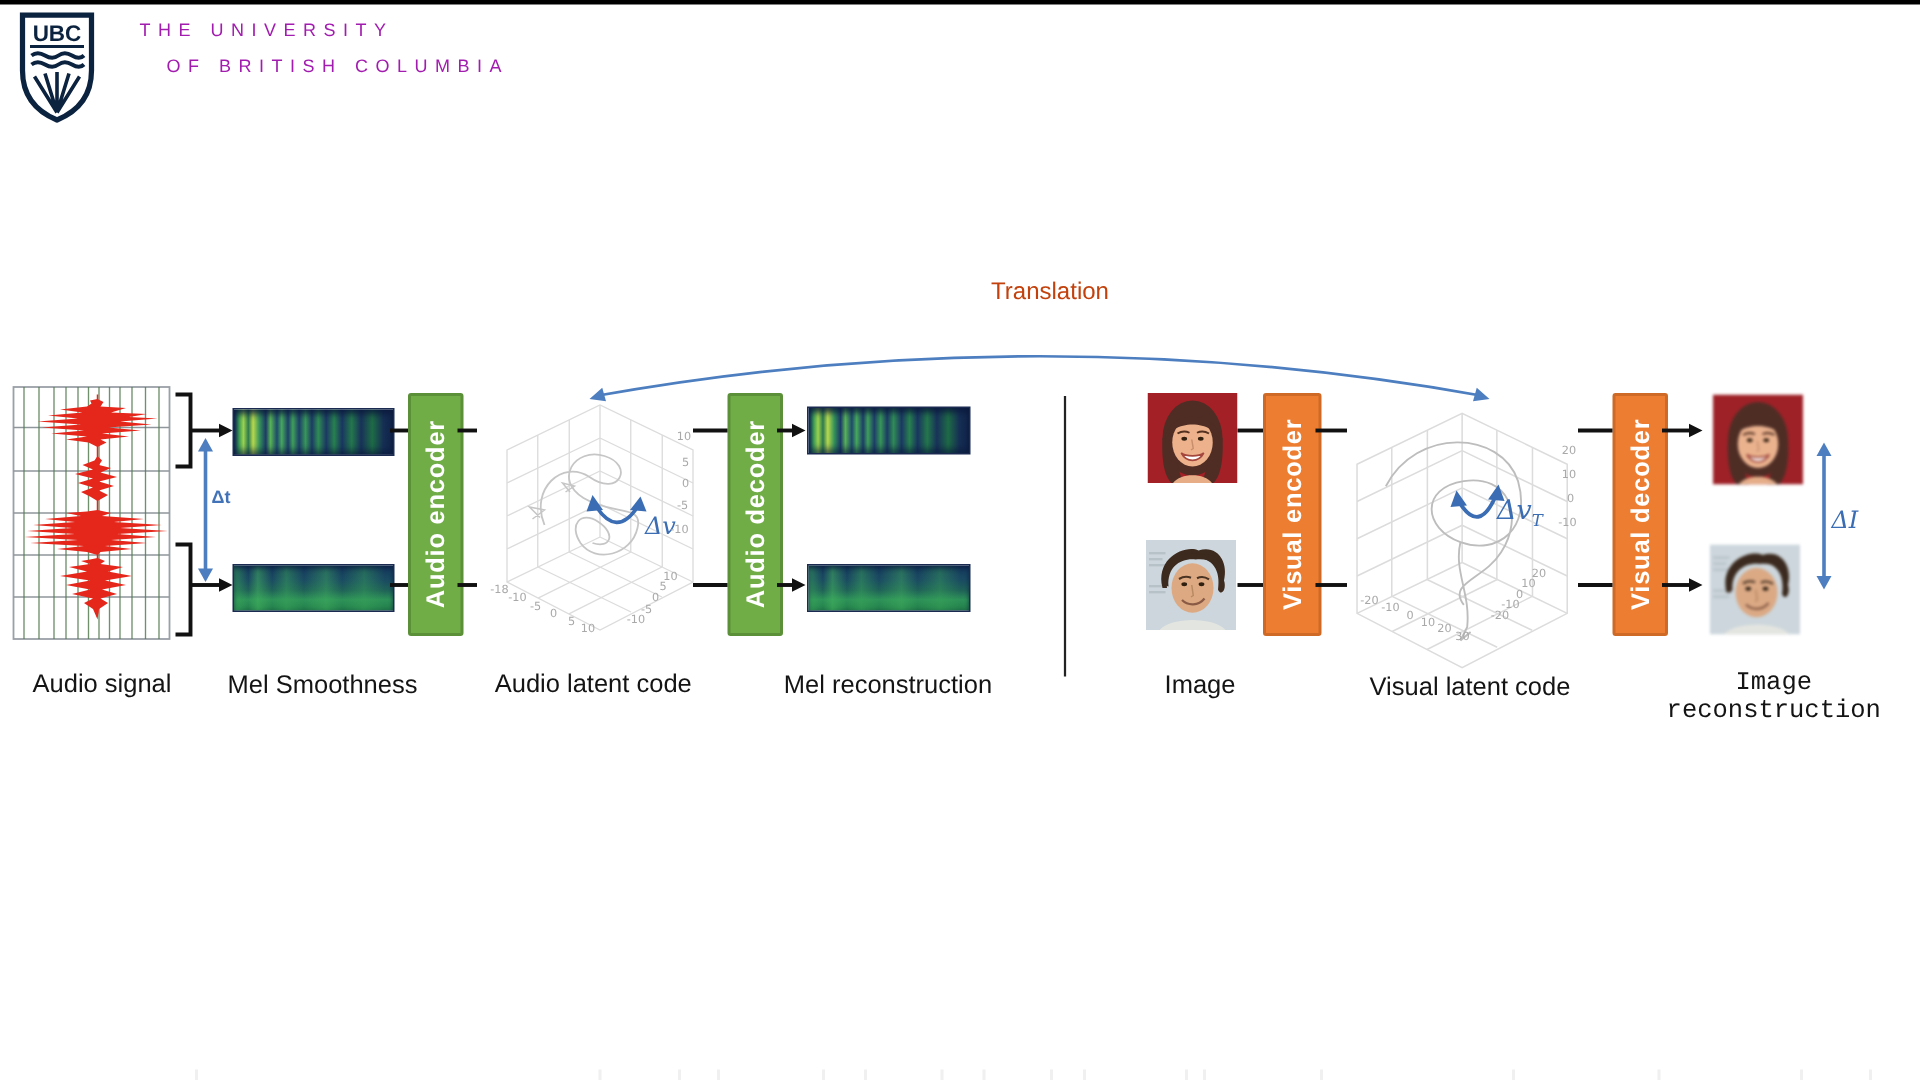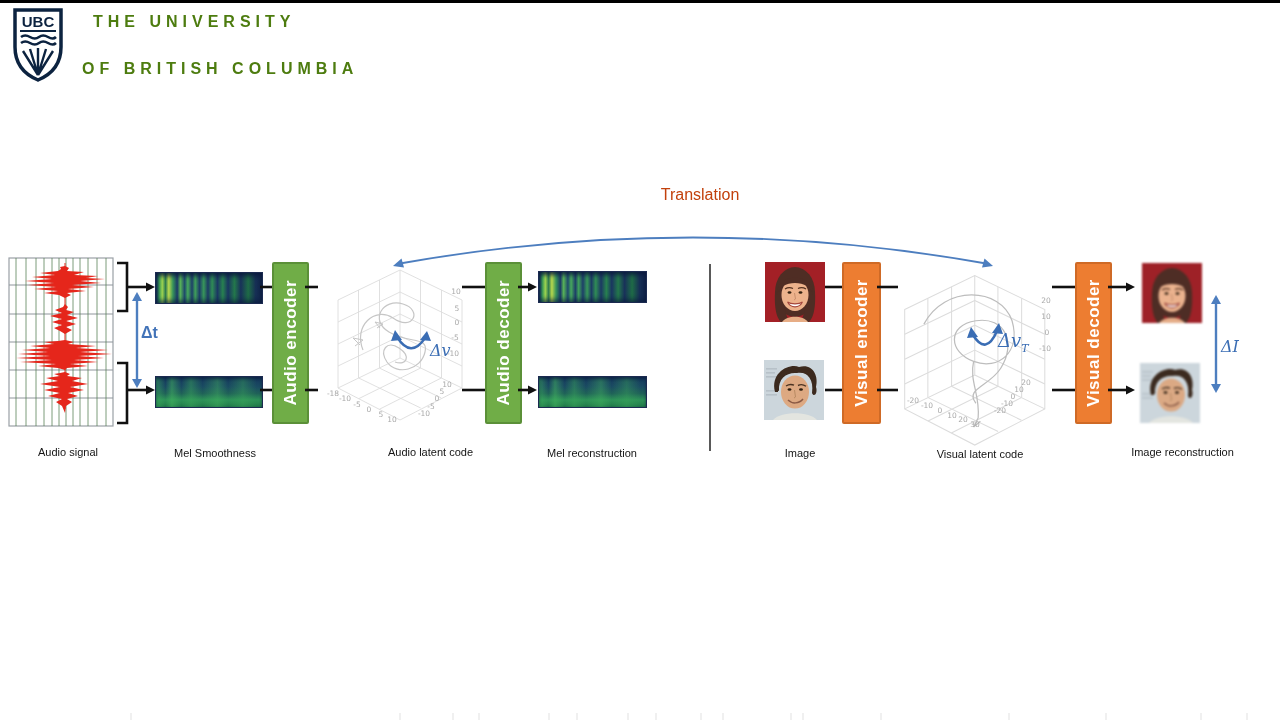--- a/index.html
+++ b/index.html
@@ -1,24 +1,24 @@
 <!DOCTYPE html>
 <html><head>
 <meta charset="utf-8">
 <style>
   html,body{margin:0;padding:0;background:#fff;}
   .stage{position:relative;width:1280px;height:720px;background:#fff;overflow:hidden;
          font-family:"Liberation Sans",sans-serif;}
   .abs{position:absolute;}
   .topbar{left:0;top:0;width:1280px;height:3px;background:#000;}
-  .logo-line{color:#4d7c0f;font-weight:bold;font-size:16px;letter-spacing:5px;white-space:nowrap;}
+  .logo-line{color:#a21caf;font-weight:normal;font-size:12px;letter-spacing:5px;white-space:nowrap;}
   .title{left:420px;top:66px;width:440px;text-align:center;font-size:46px;font-weight:bold;color:#4f4f4f;}
   .blue{color:#c2410c;}
   .translation{left:630px;top:186px;width:140px;text-align:center;font-size:16px;}
-  .caption{font-size:11px;color:#141414;text-align:center;}
+  .caption{font-size:17px;color:#141414;text-align:center;}
   .encbox{display:flex;align-items:center;justify-content:center;border-radius:2px;}
   .encbox span{writing-mode:vertical-rl;transform:rotate(180deg);color:#fff;font-weight:bold;
                font-size:17px;letter-spacing:.5px;white-space:nowrap;}
   .green{background:#70AD47;border:2px solid #5b9038;}
   .orange{background:#ED7D31;border:2px solid #cf6a26;}
   .spec{border:1px solid #1b2a50;}
   .spec1{background:linear-gradient(90deg,#17355f 0%,#3a9e57 3%,#9ad14f 6%,#2d7a4e 9%,#b8d84d 12%,
     #35935a 16%,#1c3a66 20%,#57b257 23%,#1e4a6b 27%,#46a85c 30%,#1d3f68 34%,#3f9f5a 37%,#1d3f68 41%,
     #379659 45%,#1c3b64 49%,#2f8c55 53%,#1b3863 58%,#27814f 63%,#193560 68%,#23774b 74%,#183159 80%,
     #1e6b46 87%,#162e54 94%,#14294e 100%);
@@ -47,21 +47,21 @@
 
   <svg class="abs" style="left:12px;top:7px;" width="52" height="76" viewBox="0 0 52 76">
     <path d="M3,3 H49 V40 C49,59 38,68 26,73 C14,68 3,59 3,40 Z" fill="#fff" stroke="#0c2340" stroke-width="3.5"></path>
     <text x="26" y="20" text-anchor="middle" font-size="15" font-weight="bold" fill="#0c2340" font-family="Liberation Sans, sans-serif">UBC</text>
     <path d="M8,24 H44" stroke="#0c2340" stroke-width="2"></path>
     <path d="M9,30 q4,-3 9,0 t9,0 t9,0 t8,0" stroke="#0c2340" stroke-width="2.6" fill="none"></path>
     <path d="M9,36 q4,-3 9,0 t9,0 t9,0 t8,0" stroke="#0c2340" stroke-width="2.6" fill="none"></path>
     <path d="M26,68 L11,44 M26,68 L18,42 M26,68 L26,41 M26,68 L34,42 M26,68 L41,44" stroke="#0c2340" stroke-width="2.4"></path>
   </svg>
   <div class="abs logo-line" style="left:93px;top:13px;">THE UNIVERSITY</div>
-  <div class="abs logo-line" style="left:82px;top:37px;margin-top:23px;">OF BRITISH COLUMBIA</div>
+  <div class="abs logo-line" style="left:111px;top:37px;">OF BRITISH COLUMBIA</div>
 
 
   <div class="abs translation blue">Translation</div>
 
   <svg class="abs" style="left:8px;top:257px;" width="106" height="170" viewBox="0 0 106 170">
     <rect x="1" y="1" width="104" height="168" fill="#fff" stroke="#9aa0a6" stroke-width="1.2"></rect>
     <g stroke="#8f969c" stroke-width="1">
       <line x1="1" y1="28" x2="105" y2="28"></line>
         <line x1="1" y1="57" x2="105" y2="57"></line>
       <line x1="1" y1="85" x2="105" y2="85"></line>
@@ -235,21 +235,21 @@
       <polygon points="395,330 391,341 402,340" stroke="none"></polygon>
       <polygon points="427,331 420,340 431,341" stroke="none"></polygon>
     </g>
     <g stroke="#3a6db4" fill="#3a6db4">
       <path d="M973,335 Q986,356 997,331" stroke-width="2.6" fill="none"></path>
       <polygon points="971,327 967,338 978,337" stroke="none"></polygon>
       <polygon points="999,323 992,333 1003,334" stroke="none"></polygon>
     </g>
   </svg>
 
-  <div class="abs" style="left:141px;top:324px;font-size:16px;font-weight:bold;color:#4273b8;">Δt</div>
+  <div class="abs" style="left:141px;top:324px;font-size:12px;font-weight:bold;color:#4273b8;">Δt</div>
   <div class="abs math" style="left:430px;top:341px;">Δv</div>
   <div class="abs math" style="left:998px;top:330px;font-size:18px;"><span>Δv</span><sub style="font-size:11px;">T</sub></div>
   <div class="abs math" style="left:1221px;top:337px;">ΔI</div>
 
 
   <span class="tick" style="left:456px;top:291px;">10</span>
   <span class="tick" style="left:457px;top:308px;">5</span>
   <span class="tick" style="left:457px;top:322px;">0</span>
   <span class="tick" style="left:455px;top:337px;">-5</span>
   <span class="tick" style="left:453px;top:353px;">-10</span>
@@ -276,25 +276,25 @@
   <span class="tick" style="left:963px;top:419px;">20</span>
   <span class="tick" style="left:975px;top:424px;">30</span>
   <span class="tick" style="left:1026px;top:382px;">20</span>
   <span class="tick" style="left:1019px;top:389px;">10</span>
   <span class="tick" style="left:1013px;top:396px;">0</span>
   <span class="tick" style="left:1007px;top:403px;">-10</span>
   <span class="tick" style="left:1000px;top:410px;">-20</span>
 
   <div class="abs caption" style="left:12px;top:446px;width:112px;">Audio signal</div>
   <div class="abs caption" style="left:140px;top:447px;width:150px;">Mel Smoothness</div>
-  <div class="abs caption" style="left:318px;top:446px;width:155px;text-align:right;">Audio latent code</div>
+  <div class="abs caption" style="left:318px;top:446px;width:155px;">Audio latent code</div>
   <div class="abs caption" style="left:512px;top:447px;width:160px;">Mel reconstruction</div>
   <div class="abs caption" style="left:760px;top:447px;width:80px;">Image</div>
   <div class="abs caption" style="left:900px;top:448px;width:160px;">Visual latent code</div>
-  <div class="abs caption" style="left:1095px;top:446px;width:175px;">Image reconstruction</div>
+  <div class="abs caption" style="left:1095px;top:446px;width:175px;font-family:Liberation Mono, monospace;">Image reconstruction</div>
 
   <div>
     <div class="chtick" style="left:130px;"></div>
       <div class="chtick" style="left:399px;"></div>
     <div class="chtick" style="left:452px;"></div>
       <div class="chtick" style="left:478px;"></div>
     <div class="chtick" style="left:548px;"></div>
       <div class="chtick" style="left:576px;"></div>
     <div class="chtick" style="left:627px;"></div>
       <div class="chtick" style="left:655px;"></div>

